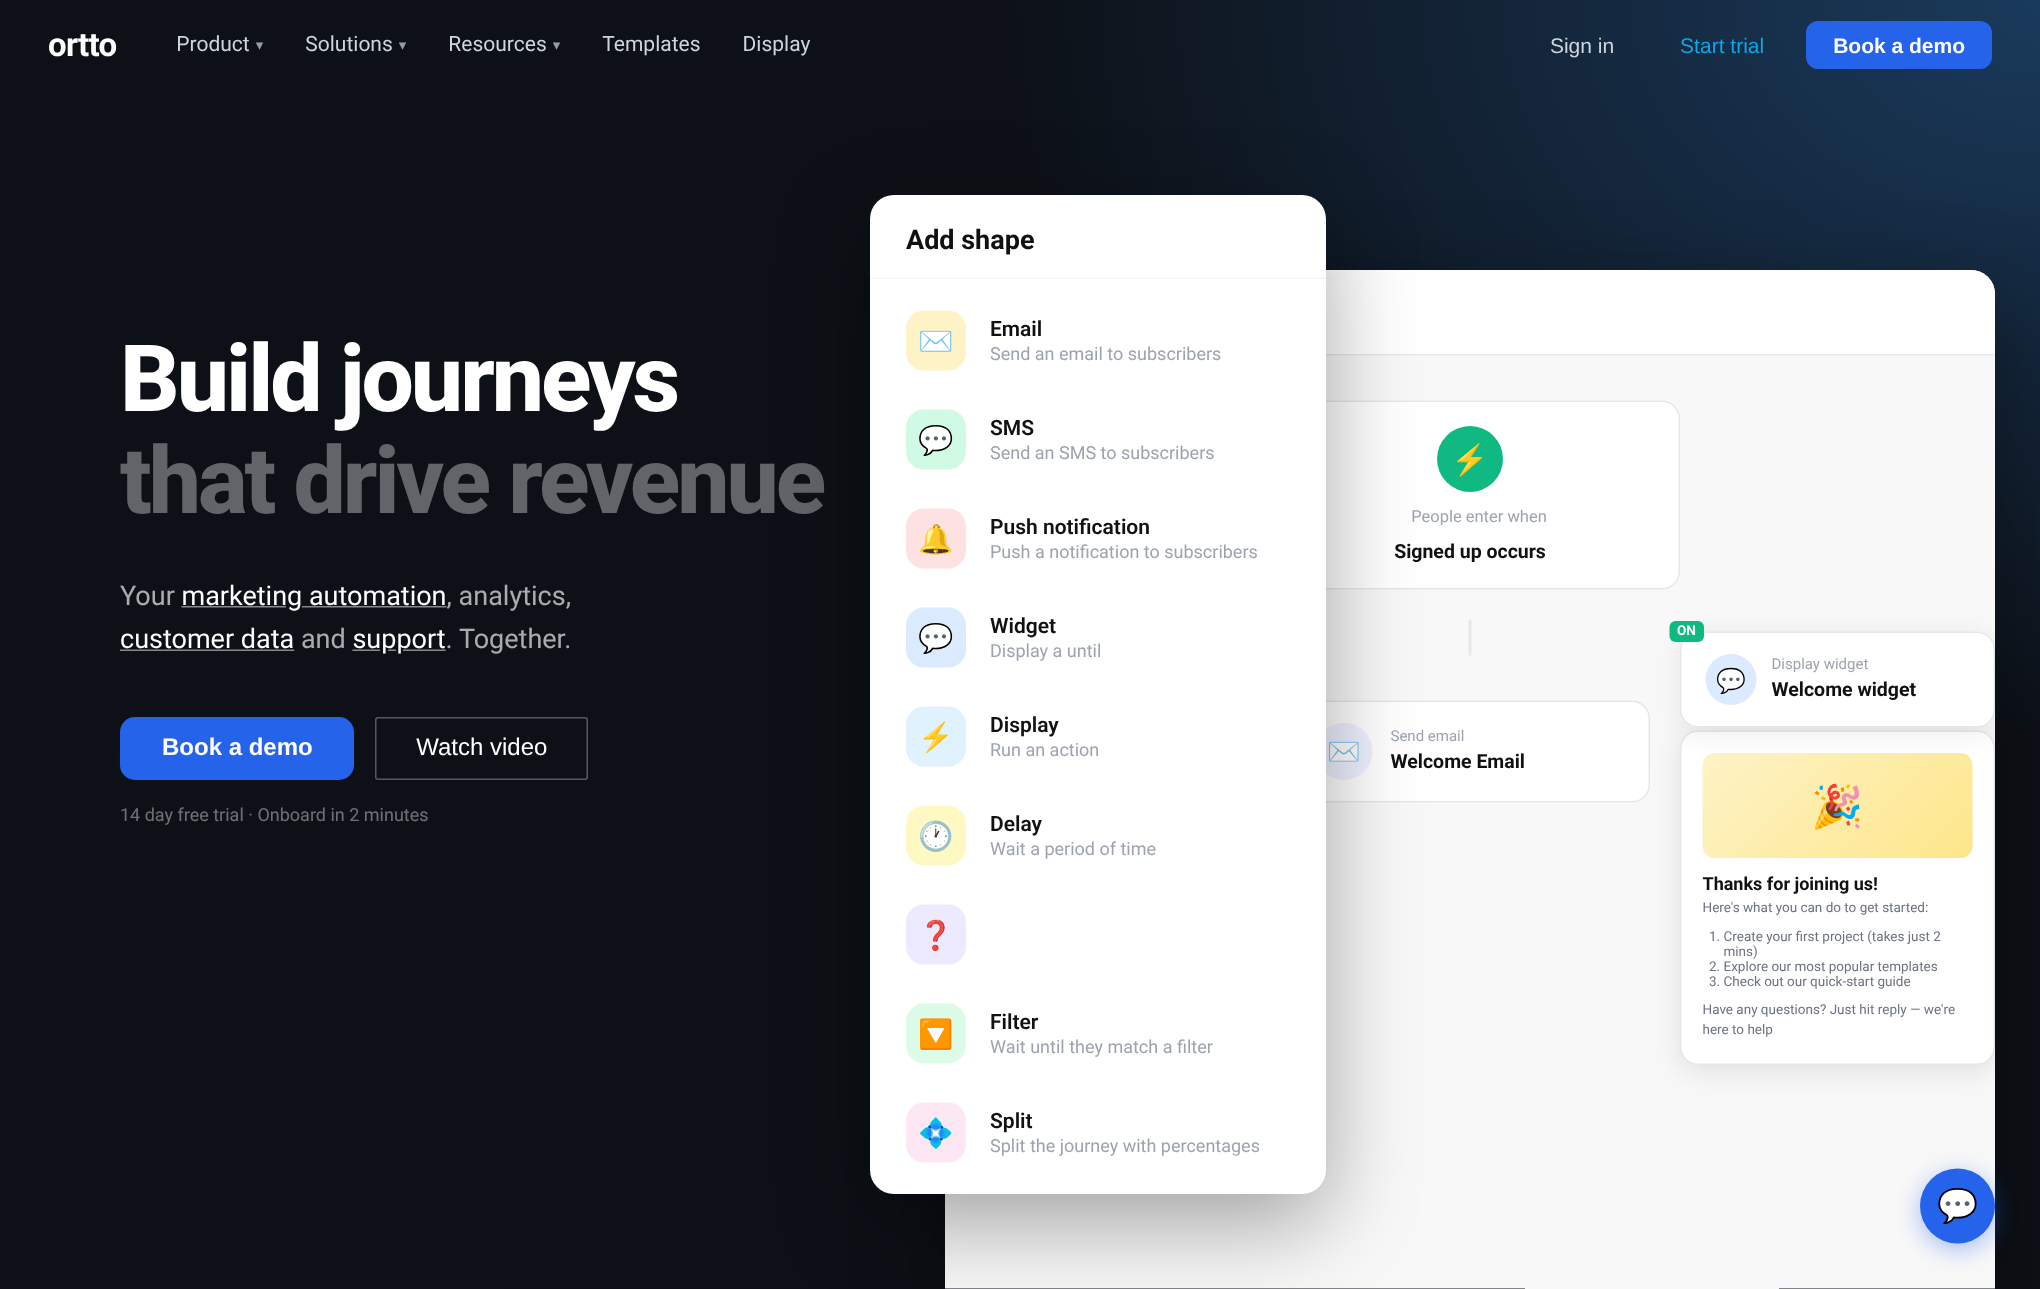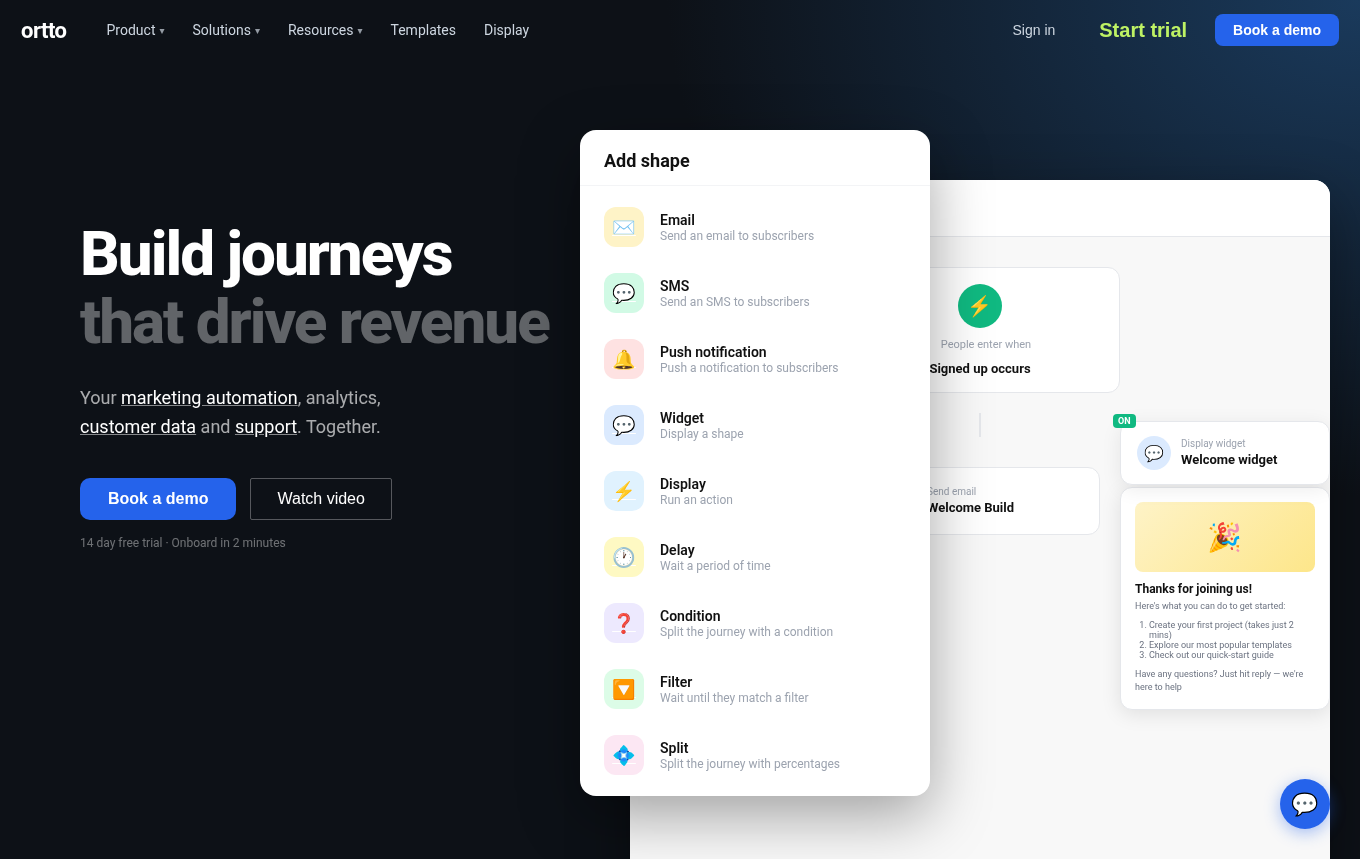--- a/index.html
+++ b/index.html
@@ -21,21 +21,21 @@
       background: radial-gradient(ellipse at top right, #1a3a5c 0%, #0d1117 70%);
       pointer-events: none;
     }
 
     
     nav {
       position: relative;
       z-index: 10;
       display: flex;
       align-items: center;
-      padding: 0 21px;
+      padding: 0 32px;
       height: 60px;
       gap: 8px;
     }
     .nav-logo {
       font-size: 22px;
       font-weight: 700;
       color: #fff;
       margin-right: 20px;
       letter-spacing: -0.5px;
     }
@@ -67,26 +67,25 @@
       border-radius: 8px;
       font-size: 14px;
       color: #cdd6e0;
       background: transparent;
       border: none;
       cursor: pointer;
     }
     .btn-start-trial {
       padding: 7px 16px;
       border-radius: 8px;
-      font-size: 20px;
-      color: #bef264;
+      font-size: 14px;
+      color: #0ea5e9;
       background: transparent;
       border: none;
       cursor: pointer;
-      font-weight: bold;
     }
     .btn-book-demo-nav {
       padding: 8px 18px;
       border-radius: 8px;
       font-size: 14px;
       font-weight: 600;
       color: #fff;
       background: #2563eb;
       border: none;
       cursor: pointer;
@@ -361,27 +360,26 @@
       font-weight: 700;
       padding: 2px 5px;
       border-radius: 4px;
     }
 
     
     .add-shape-panel {
       position: absolute;
       top: 50px;
       left: 0px;
-      width: 350px;
+      width: 304px;
       background: #fff;
       border-radius: 16px;
       box-shadow: 0 20px 60px rgba(0,0,0,0.35);
       overflow: hidden;
       z-index: 20;
-      text-decoration: underline;
     }
     .add-shape-header {
       padding: 20px 24px 14px;
       border-bottom: 1px solid #f3f4f6;
     }
     .add-shape-title {
       font-size: 18px;
       font-weight: 700;
       color: #111;
     }
@@ -502,21 +500,21 @@
           <div class="trigger-card-text-bold">Signed up occurs</div>
         </div>
 
         <div class="connector"></div>
 
         <div class="email-card">
           <div class="badge-on">ON</div>
           <div class="email-card-icon">✉️</div>
           <div class="email-card-text">
             <small>Send email</small>
-            <strong>Welcome Build</strong>
+            <strong>Welcome Email</strong>
           </div>
         </div>
 
         <div class="email-preview-card">
           <div class="email-preview-banner">🎉</div>
           <div class="email-preview-title">Thanks for joining us!</div>
           <div class="email-preview-body">Here's what you can do to get started:</div>
           <ol class="email-preview-list">
               <li>Create your first project (takes just 2 mins)</li>
               <li>Explore our most popular templates</li>
@@ -559,43 +557,39 @@
       <div class="shape-icon shape-icon-push">🔔</div>
       <div>
         <div class="shape-text-name">Push notification</div>
         <div class="shape-text-desc">Push a notification to subscribers</div>
       </div>
     </div>
           <div class="shape-item">
       <div class="shape-icon shape-icon-widget">💬</div>
       <div>
         <div class="shape-text-name">Widget</div>
-        <div class="shape-text-desc">Display a shape</div>
+        <div class="shape-text-desc">Display a until</div>
       </div>
     </div>
           <div class="shape-item">
       <div class="shape-icon shape-icon-action">⚡</div>
       <div>
         <div class="shape-text-name">Display</div>
         <div class="shape-text-desc">Run an action</div>
       </div>
     </div>
           <div class="shape-item">
       <div class="shape-icon shape-icon-delay">🕐</div>
       <div>
         <div class="shape-text-name">Delay</div>
         <div class="shape-text-desc">Wait a period of time</div>
       </div>
     </div>
           <div class="shape-item">
       <div class="shape-icon shape-icon-condition">❓</div>
-      <div>
-        <div class="shape-text-name">Condition</div>
-        <div class="shape-text-desc">Split the journey with a condition</div>
-      </div>
     </div>
           <div class="shape-item">
       <div class="shape-icon shape-icon-filter">🔽</div>
       <div>
         <div class="shape-text-name">Filter</div>
         <div class="shape-text-desc">Wait until they match a filter</div>
       </div>
     </div>
           <div class="shape-item">
       <div class="shape-icon shape-icon-split">💠</div>

